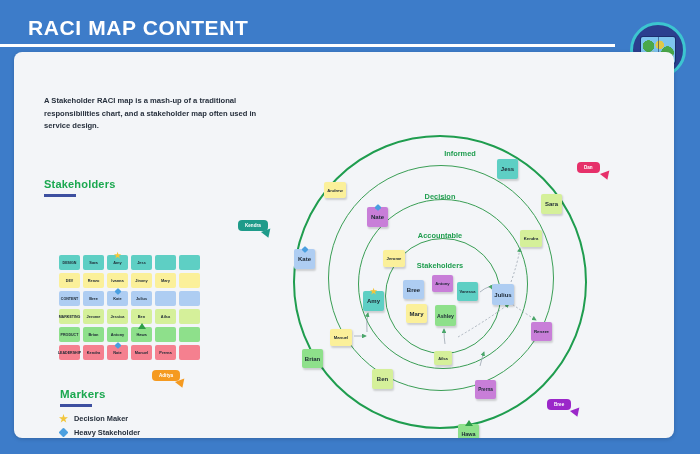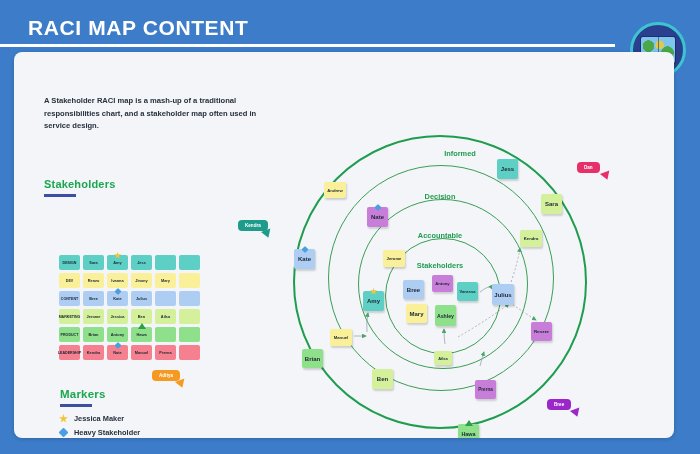--- a/index.html
+++ b/index.html
@@ -233,21 +233,21 @@
   <div id="markers-block">
     <div class="panel-heading">Markers</div>
     <div class="panel-rule"></div>
   </div>
 
   <div id="markers-list">
       <div class="marker-row">
         <span class="marker-ico">
           <span class="ico-star">★</span>
         </span>
-        <span>Jessica Maker</span>
+        <span>Decision Maker</span>
       </div>
       <div class="marker-row">
         <span class="marker-ico">
           <span class="ico-diamond"></span>
         </span>
         <span>Heavy Stakeholder</span>
       </div>
     </div>
 
   <div id="notes-layer">

